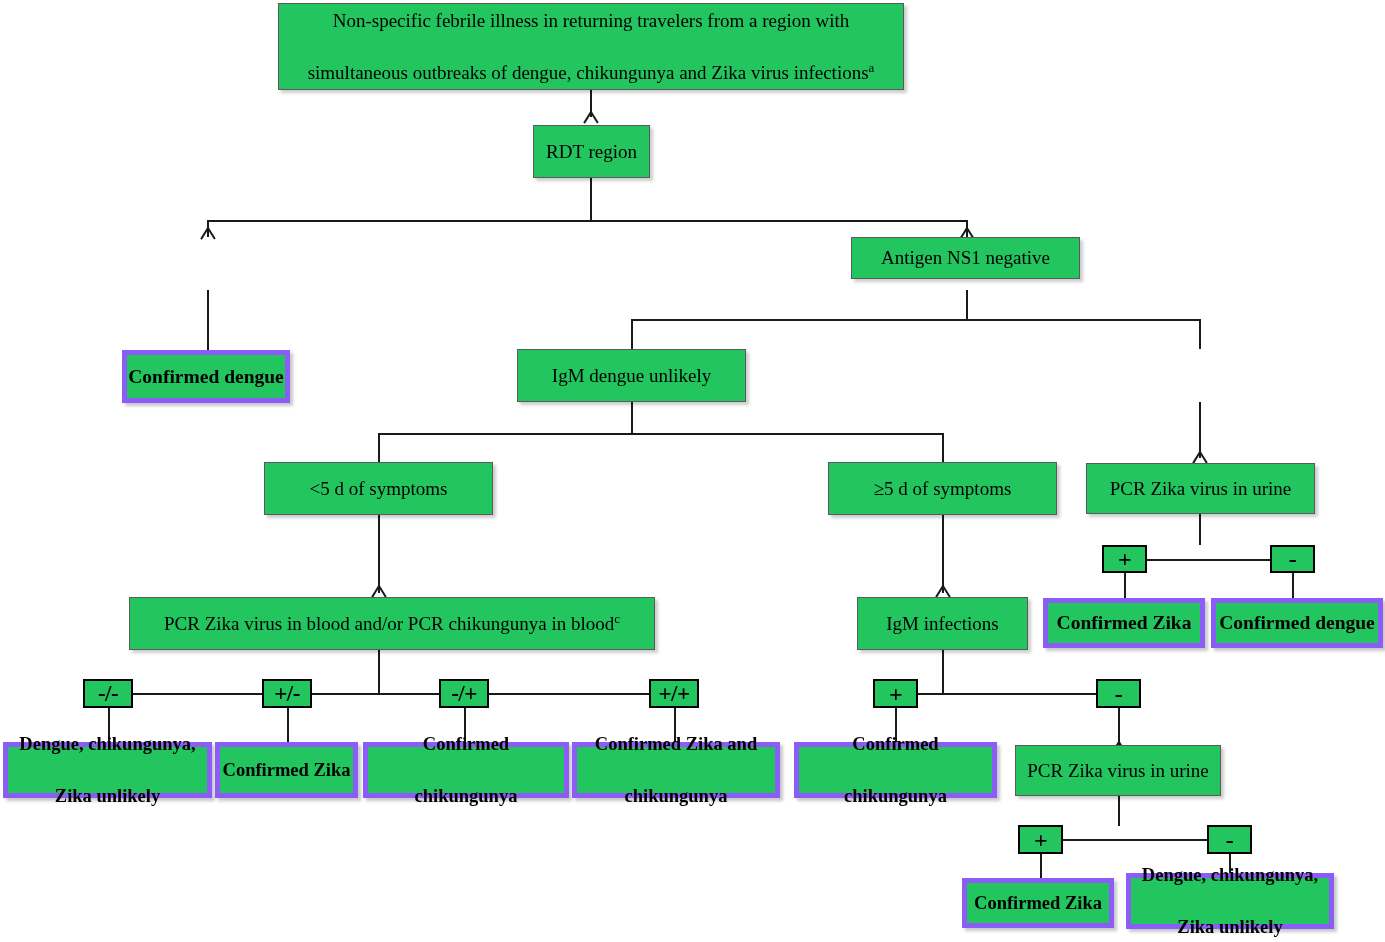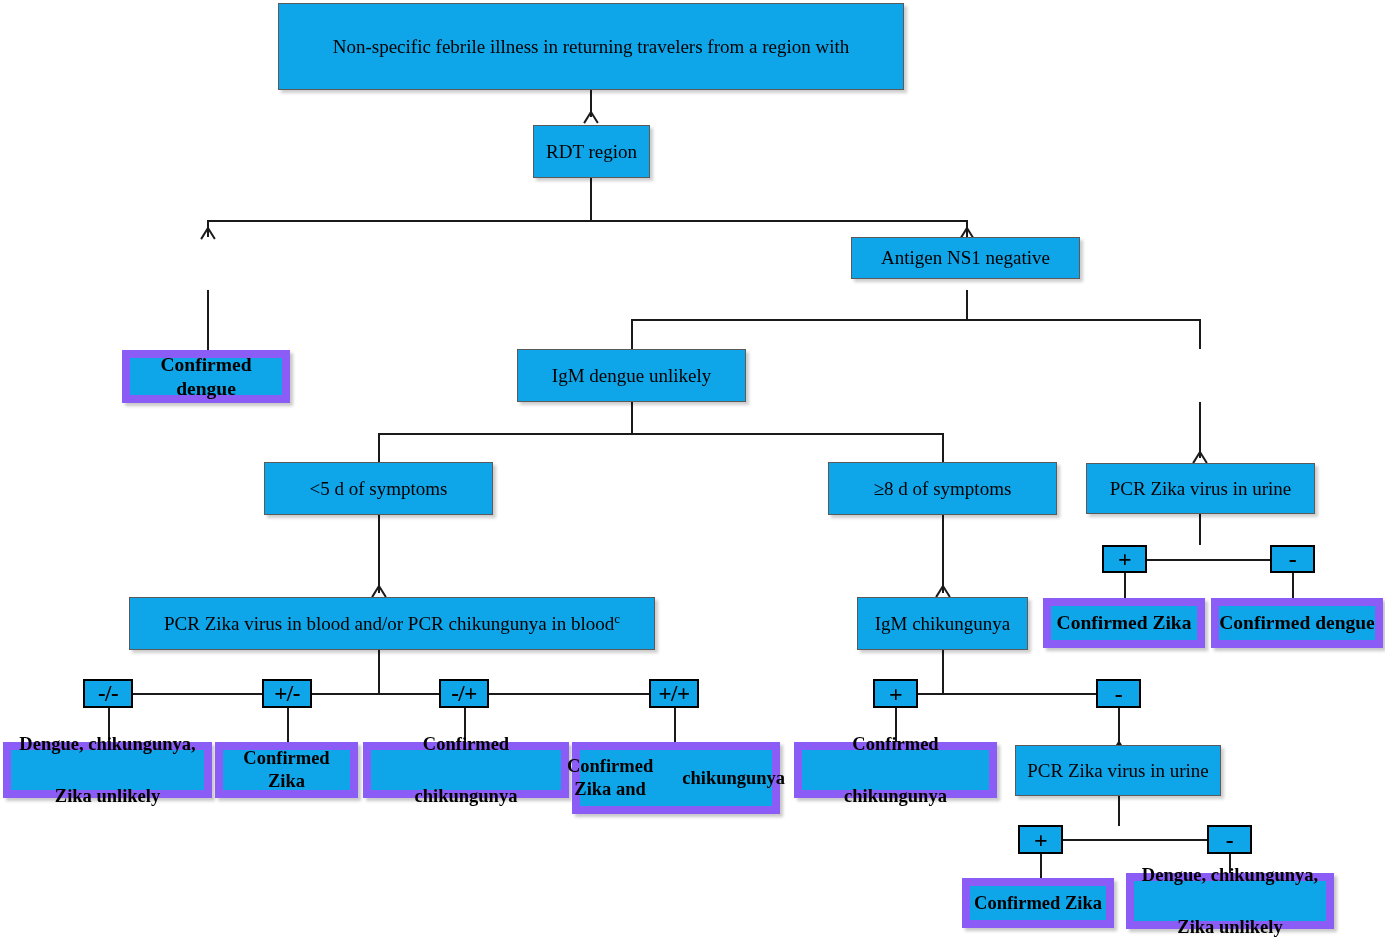--- a/index.html
+++ b/index.html
@@ -12,39 +12,39 @@
     width: 1385px;
     height: 942px;
     background: #ffffff;
     font-family: "Liberation Serif", "DejaVu Serif", serif;
     overflow: hidden;
   }
   
   .node {
     position: absolute;
     box-sizing: border-box;
-    background: #0ea5e9;
+    background: #22c55e;
     display: flex;
     align-items: center;
     justify-content: center;
     text-align: center;
     color: #000000;
     line-height: 1.22;
     z-index: 3;
     gap: 29px;
   }
   
   .proc {
     border: 1.6px solid #5a5a5a;
     font-size: 19px;
     box-shadow: 3px 3px 3px rgba(0,0,0,0.20);
   }
   
   .term {
-    border: 8px solid #8b5cf6;
+    border: 5px solid #8b5cf6;
     font-weight: bold;
     font-size: 19.5px;
     box-shadow: 3px 3px 3px rgba(0,0,0,0.22);
   }
   
   .sign {
     border: 2px solid #000000;
     font-weight: bold;
     font-size: 24px;
     line-height: 1;
@@ -140,20 +140,21 @@
   <div class="ln vln" style="left:1118px; top:708px; height:42px;"></div>
   <div class="arrow" style="left:1112px; top:742px;"></div>
 
   <div class="ln vln" style="left:1118px; top:796px; height:30px;"></div>
   <div class="ln hln" style="left:1040px; top:839px; width:190px;"></div>
   <div class="ln vln" style="left:1040px; top:854px; height:24px;"></div>
   <div class="ln vln" style="left:1229px; top:854px; height:24px;"></div>
 
   <div class="node proc" style="left:278px; top:3px; width:626px; height:87px; padding:0 14px; flex-direction:column;">
     <span>Non-specific febrile illness in returning travelers from a region with</span>
+    <span><span>simultaneous outbreaks of dengue, chikungunya and Zika virus infections</span><sup>a</sup></span>
   </div>
 
   <div class="node proc" style="left:533px; top:125px; width:117px; height:53px;">
     <span>RDT region</span>
   </div>
 
 
   <div class="node proc" style="left:851px; top:237px; width:229px; height:42px;">
     <span>Antigen NS1 negative</span>
   </div>
@@ -165,21 +166,21 @@
   <div class="node proc" style="left:517px; top:349px; width:229px; height:53px;">
     <span>IgM dengue unlikely</span>
   </div>
 
 
   <div class="node proc" style="left:264px; top:462px; width:229px; height:53px;text-align:center;">
     <span>&lt;5 d of symptoms</span>
   </div>
 
   <div class="node proc" style="left:828px; top:462px; width:229px; height:53px;">
-    <span>≥8 d of symptoms</span>
+    <span>≥5 d of symptoms</span>
   </div>
 
   <div class="node proc" style="left:1086px; top:463px; width:229px; height:51px;">
     <span>PCR Zika virus in urine</span>
   </div>
 
   <div class="node sign" style="left:1102px; top:545px; width:45px; height:28px;">
     <span>+</span>
   </div>
   <div class="node sign" style="left:1270px; top:545px; width:45px; height:28px;">
@@ -191,21 +192,21 @@
   </div>
   <div class="node term" style="left:1211px; top:598px; width:172px; height:50px;">
     <span>Confirmed dengue</span>
   </div>
 
   <div class="node proc" style="left:129px; top:597px; width:526px; height:53px;">
     <span><span>PCR Zika virus  in blood and/or PCR chikungunya  in blood</span><sup>c</sup></span>
   </div>
 
   <div class="node proc" style="left:857px; top:597px; width:171px; height:53px;">
-    <span>IgM chikungunya</span>
+    <span>IgM infections</span>
   </div>
 
   <div class="node sign sign-pm" style="left:83px; top:679px; width:50px; height:29px;">
     <span>-/-</span>
   </div>
   <div class="node sign sign-pm" style="left:262px; top:679px; width:50px; height:29px;">
     <span>+/-</span>
   </div>
   <div class="node sign sign-pm" style="left:439px; top:679px; width:50px; height:29px;">
     <span>-/+</span>
@@ -228,21 +229,21 @@
 
   <div class="node term" style="left:215px; top:742px; width:143px; height:56px; font-size:18.5px;">
     <span>Confirmed Zika</span>
   </div>
 
   <div class="node term" style="left:363px; top:742px; width:206px; height:56px; flex-direction:column; font-size:18.5px;">
     <span>Confirmed</span>
     <span>chikungunya</span>
   </div>
 
-  <div class="node term" style="left:572px; top:742px; width:208px; height:72px; flex-direction:row; font-size:18.5px;">
+  <div class="node term" style="left:572px; top:742px; width:208px; height:56px; flex-direction:column; font-size:18.5px;">
     <span>Confirmed Zika and</span>
     <span>chikungunya</span>
   </div>
 
   <div class="node term" style="left:794px; top:742px; width:203px; height:56px; flex-direction:column; font-size:18.5px;">
     <span>Confirmed</span>
     <span>chikungunya</span>
   </div>
 
   <div class="node proc" style="left:1015px; top:745px; width:206px; height:51px;">

